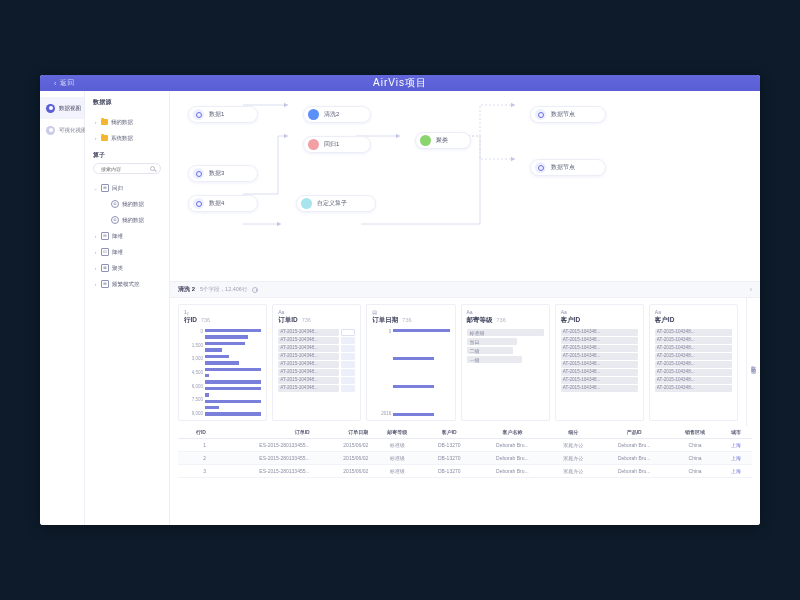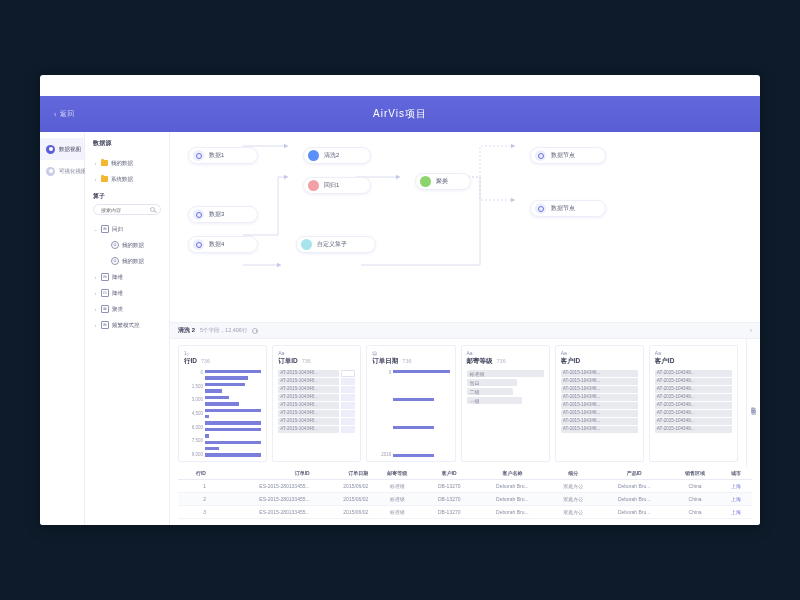--- a/index.html
+++ b/index.html
@@ -16,28 +16,27 @@
     width: 720px; height: 450px;
     background: #ffffff;
     border-radius: 3px;
     overflow: hidden;
     display: flex;
     flex-direction: column;
     box-shadow: 0 2px 14px rgba(0,0,0,.35);
   }
   
   .titlebar {
-    height: 36px;
+    height: 16px;
     background: #5b5fd6;
     background: linear-gradient(180deg,#6367dc 0%,#5a5ed4 100%);
     color: #fff;
     display: flex; align-items: center;
     position: relative;
     flex: none;
-    margin-top: 21px;
   }
   .back {
     display: flex; align-items: center; gap: 3px;
     font-size: 7px; color: #d8d9f5;
     margin-left: 14px; cursor: pointer;
     letter-spacing: .5px;
   }
   .back .chev { font-size: 7px; }
   .apptitle {
     position: absolute; left: 0; right: 0;

